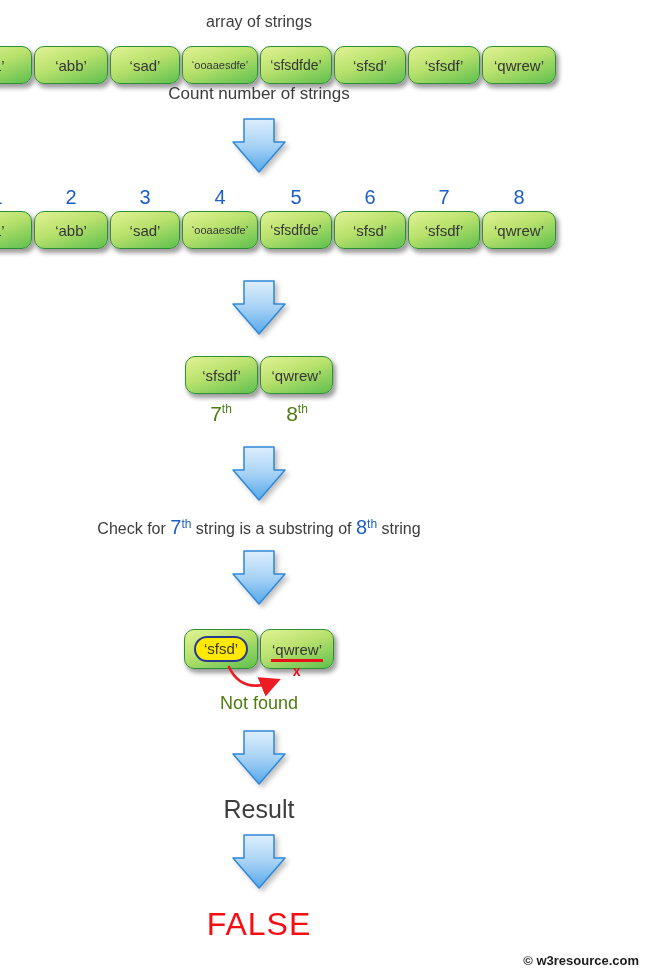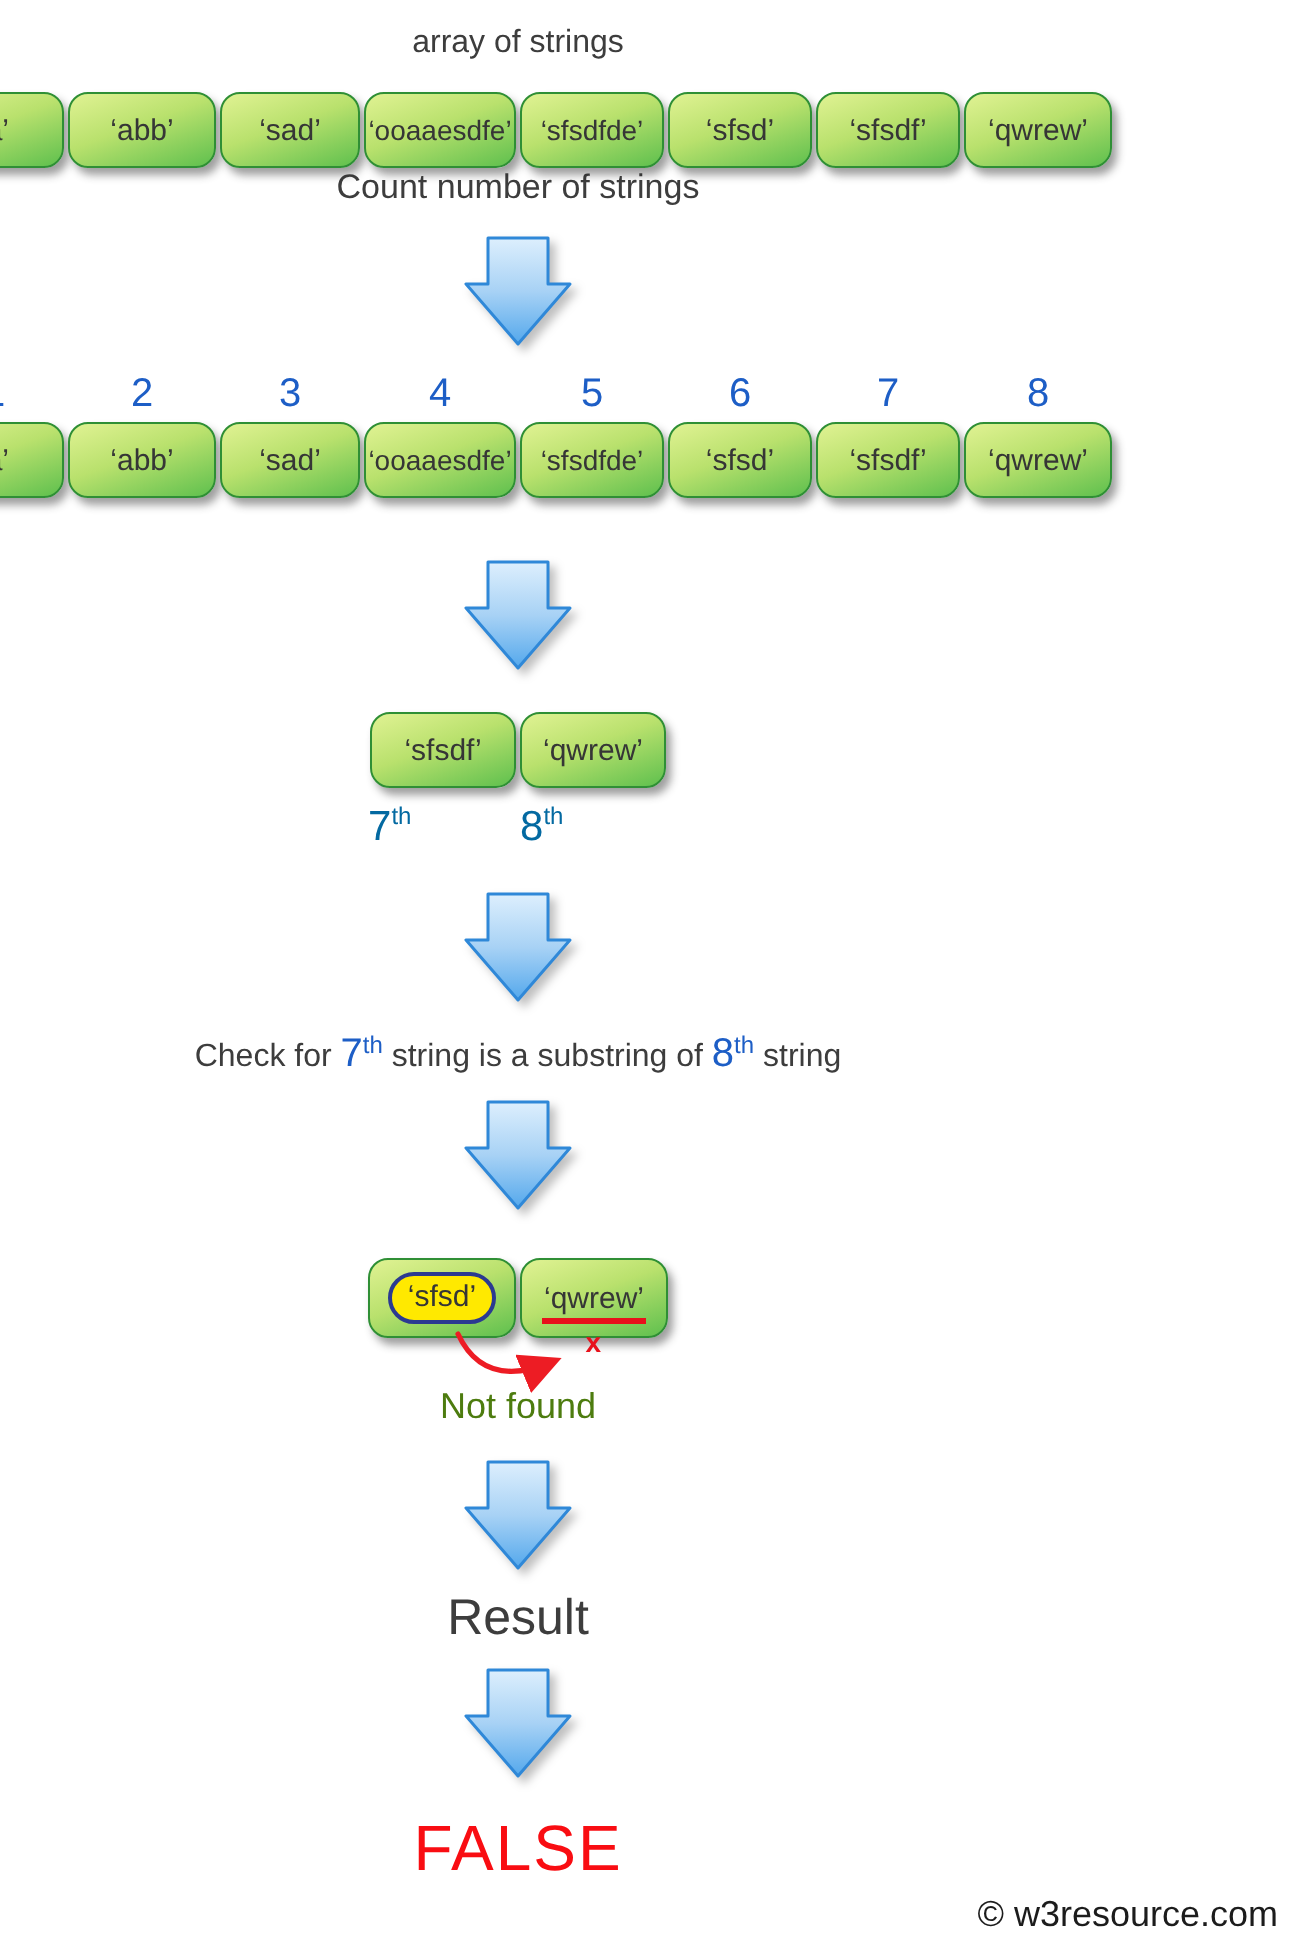--- a/index.html
+++ b/index.html
@@ -21,21 +21,21 @@
     border: 1px solid #2f8f35;
     border-radius: 10px;
     background: linear-gradient(160deg, #e0f293 0%, #b9e16d 45%, #5fc04e 100%);
     box-shadow: 2.5px 3.5px 4px rgba(40,40,40,0.45);
     display: flex; align-items: center; justify-content: center;
     font-size: 15px; color: #363636;
     position: relative;
   }
   .w0{width:70px}.w1{width:74px}.w2{width:70px}.w3{width:76px}
   .w4{width:72px}.w5{width:72px}.w6{width:72px}.w7{width:74px}
-  .w3 .sbox-label, .col-w3 .sbox-label { font-size: 14px; }
+  .w3 .sbox-label, .col-w3 .sbox-label { font-size: 11px; }
   .w4 .sbox-label, .col-w4 .sbox-label { font-size: 14px; }
 
   .cols { display: flex; gap: 2px; justify-content: center; margin-top: 11px; }
   .col { display: flex; flex-direction: column; align-items: center; }
   .col .sbox { width: 100%; }
   .col-w0{width:70px}.col-w1{width:74px}.col-w2{width:70px}.col-w3{width:76px}
   .col-w4{width:72px}.col-w5{width:72px}.col-w6{width:72px}.col-w7{width:74px}
   .index-num { font-size: 20px; color: #1d5ec6; height: 26px; line-height: 24px; }
 
   .arrow-wrap { line-height: 0; }
@@ -43,21 +43,21 @@
   .mt-arrow1 { margin-top: 14px; }
   .mt-arrow2 { margin-top: 31px; }
   .mt-arrow3 { margin-top: 20px; }
   .mt-arrow4 { margin-top: 10px; }
   .mt-arrow5 { margin-top: 17px; }
   .mt-arrow6 { margin-top: 10px; }
 
   .pair-row { display: flex; gap: 2px; justify-content: center; margin-top: 20px; }
   .pair-row .sbox { width: 73px; }
   .ordinal-row { display: flex; gap: 2px; justify-content: center; margin-top: 8px; }
-  .ordinal-cell { width: 74px; font-size: 21px; color: #0369a1; line-height: 24px; }
+  .ordinal-cell { width: 74px; text-align: center; font-size: 21px; color: #4d7c0f; line-height: 24px; }
   .ordinal-cell sup, .check-line sup { font-size: 12px; vertical-align: super; line-height: 0; }
 
   .check-line { margin-top: 14px; font-size: 16px; color: #3d3d3d; line-height: 22px; }
   .check-line .blue-num { font-size: 20px; color: #1d5ec6; }
   .check-line sup { color: #1d5ec6; }
 
   .compare-wrap { position: relative; margin-top: 23px; width: 150px; height: 40px; }
   .compare-boxes { display: flex; gap: 2px; }
   .compare-boxes .sbox { width: 74px; height: 40px; }
   .hl-pill {
@@ -76,21 +76,21 @@
     bottom: -10px; font-size: 14px; font-weight: bold; color: #e8111b; line-height: 1;
   }
   .red-curve { position: absolute; left: 0; top: 0; overflow: visible; pointer-events: none; }
 
   .not-found { margin-top: 24px; font-size: 18px; color: #4d7c0f; line-height: 20px; }
   .result-label { margin-top: 8px; font-size: 25px; color: #3d3d3d; line-height: 30px; }
   .false-value { margin-top: 16px; font-size: 32px; color: #f90d12; line-height: 36px; letter-spacing: 1px; }
 
   .copyright {
     position: absolute; right: 10px; bottom: 6px;
-    font-size: 18px; font-weight: normal; color: #1c1c1c; margin-top: 40px;
+    font-size: 13px; font-weight: bold; color: #1c1c1c; margin-top: 40px;
   }
   .defs-svg { position: absolute; width: 0; height: 0; }
 </style>
 </head>
 <body>
 
 <svg class="defs-svg" aria-hidden="true">
   <defs>
     <linearGradient id="arrowGrad" x1="0" y1="0" x2="0" y2="1">
       <stop offset="0" stop-color="#ddeffd"></stop>

